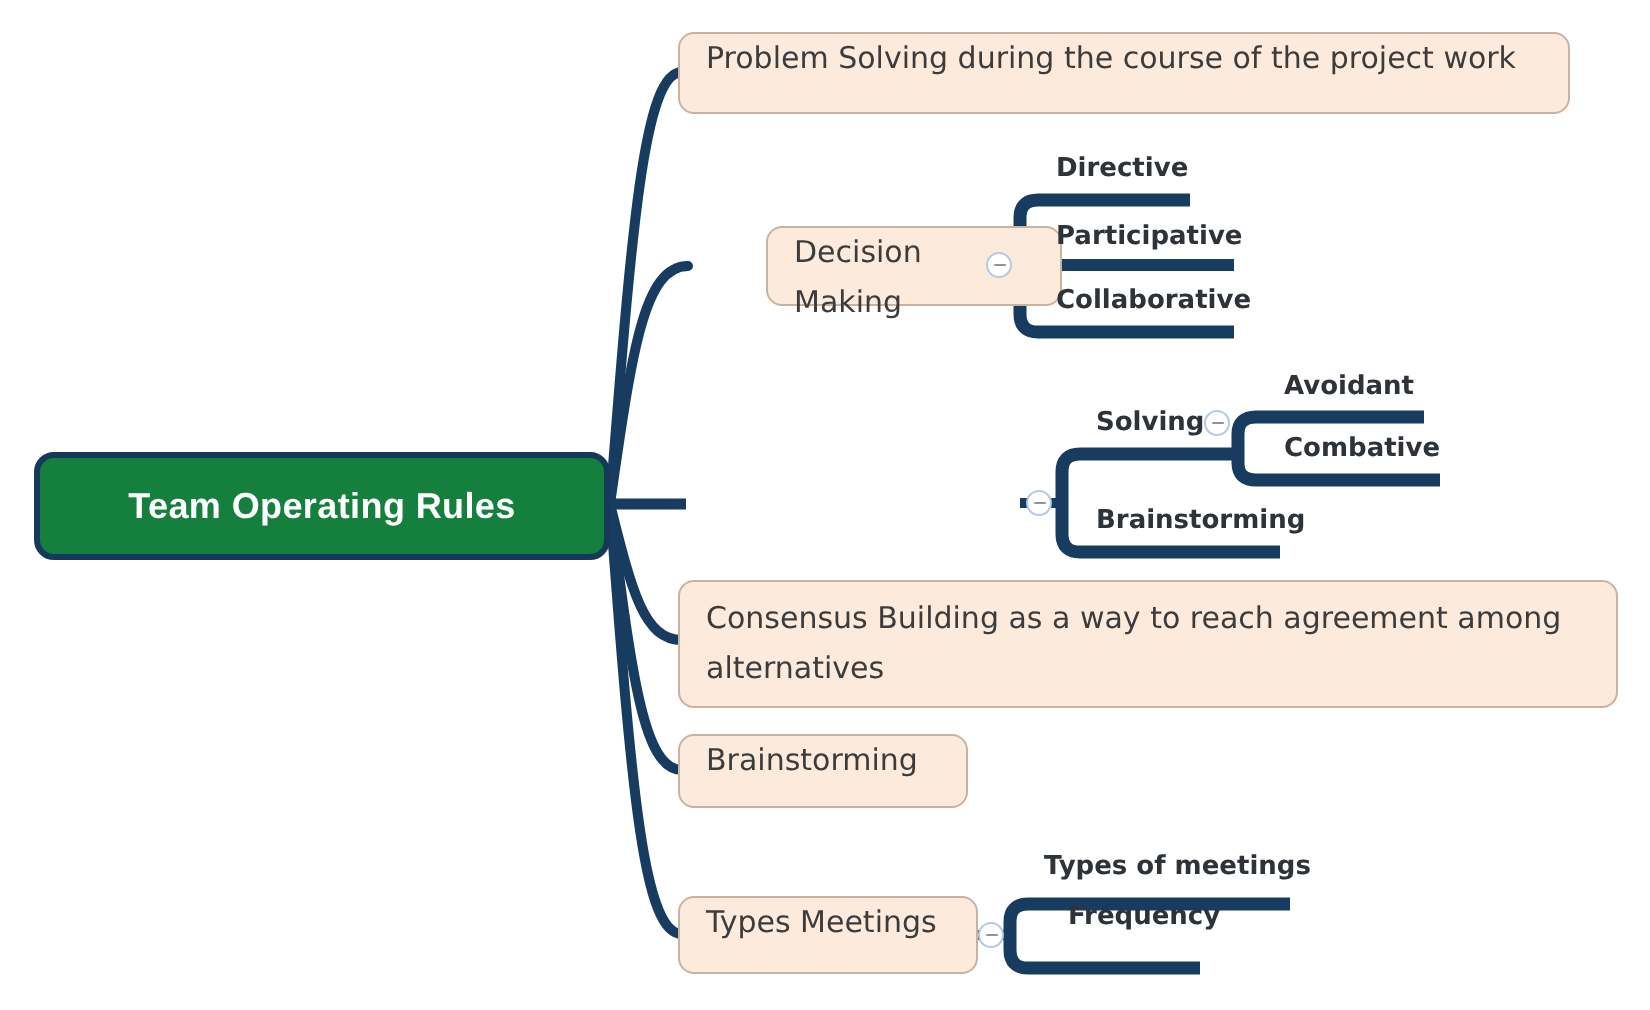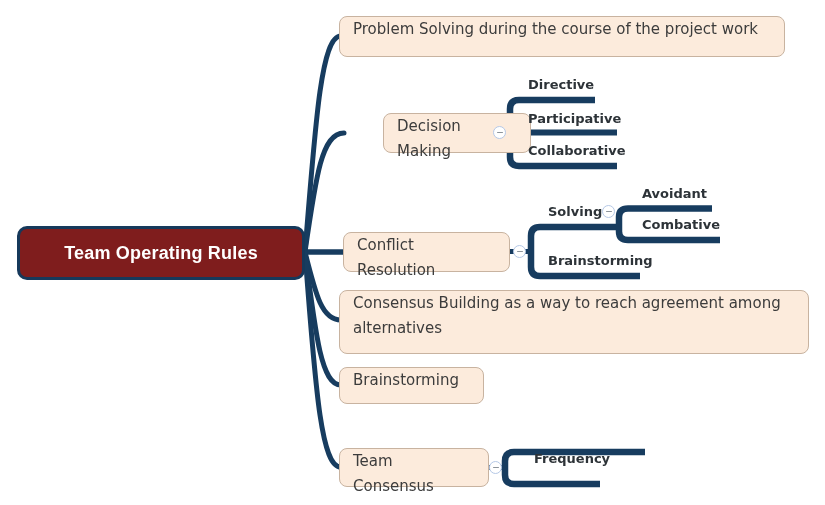--- a/index.html
+++ b/index.html
@@ -6,38 +6,38 @@
   .canvas{
     position:relative;
     width:825px;height:505px;
     background:#ffffff;
     font-family:"DejaVu Sans","Liberation Sans",sans-serif;
     overflow:hidden;
   }
   .wires{position:absolute;left:0;top:0;z-index:1;}
   .root-node{
     position:absolute;left:17px;top:226px;width:288px;height:54px;
-    background:#7f1d1d;border:3px solid #16395B;border-radius:10px;
+    background:#15803d;border:3px solid #16395B;border-radius:10px;
     box-sizing:border-box;display:flex;align-items:center;justify-content:center;
     z-index:3;
   }
   .root-node span{
     color:#ffffff;font-weight:bold;font-size:18px;letter-spacing:.2px;
     font-family:"Liberation Sans","DejaVu Sans",sans-serif;
   }
   .branch{
     position:absolute;background:#FCEBDC;border:1.5px solid #C8B3A0;border-radius:8px;
     box-sizing:border-box;display:flex;
     padding:0 13px;z-index:2;
     color:#3C3C3C;font-size:15px;line-height:25px;
   }
   .b-problem{left:339px;top:16px;width:446px;height:41px;}
   .b-decision{left:343px;top:113px;width:148px;height:40px;margin-left:40px;}
   .b-conflict{left:343px;top:232px;width:167px;height:40px;}
-  .b-consensus{left:339px;top:290px;width:470px;height:64px;align-items:flex-start;}
+  .b-consensus{left:339px;top:290px;width:470px;height:64px;align-items:center;}
   .b-brainstorm{left:339px;top:367px;width:145px;height:37px;}
   .b-teammeet{left:339px;top:448px;width:150px;height:39px;}
   .linelabel{
     position:absolute;z-index:2;color:#2D3338;font-size:13px;white-space:nowrap;font-weight:bold;
   }
   .ll-directive{left:528px;top:77px;}
   .ll-participative{left:528px;top:111px;}
   .ll-consultative{left:528px;top:143px;}
   .ll-people{left:548px;top:204px;}
   .ll-avoidant{left:642px;top:186px;}
@@ -84,40 +84,38 @@
   <div class="root-node">
     <span>Team Operating Rules</span>
   </div>
 
   <div class="branch b-problem">
     <span>Problem Solving during the course of the project work</span>
   </div>
   <div class="branch b-decision">
     <span>Decision Making</span>
   </div>
-  <div class="branch b-conflict">
-    <span>Conflict Resolution</span>
-  </div>
   <div class="branch b-consensus">
     <span>Consensus Building as a way to reach agreement among alternatives</span>
   </div>
   <div class="branch b-brainstorm">
     <span>Brainstorming</span>
   </div>
   <div class="branch b-teammeet">
-    <span>Team Consensus</span>
+    <span>Types Meetings</span>
   </div>
 
   <div class="linelabel ll-directive">Directive</div>
   <div class="linelabel ll-participative">Participative</div>
   <div class="linelabel ll-consultative">Collaborative</div>
   <div class="linelabel ll-people">Solving</div>
   <div class="linelabel ll-avoidant">Avoidant</div>
   <div class="linelabel ll-combative">Combative</div>
   <div class="linelabel ll-collaborative">Brainstorming</div>
+  <div class="linelabel ll-types">Types of meetings</div>
   <div class="linelabel ll-frequency">Frequency</div>
 
   <div class="collapse c-decision">
     <div class="minus"></div>
   </div>
   <div class="collapse c-conflict">
     <div class="minus"></div>
   </div>
   <div class="collapse c-people">
     <div class="minus"></div>

